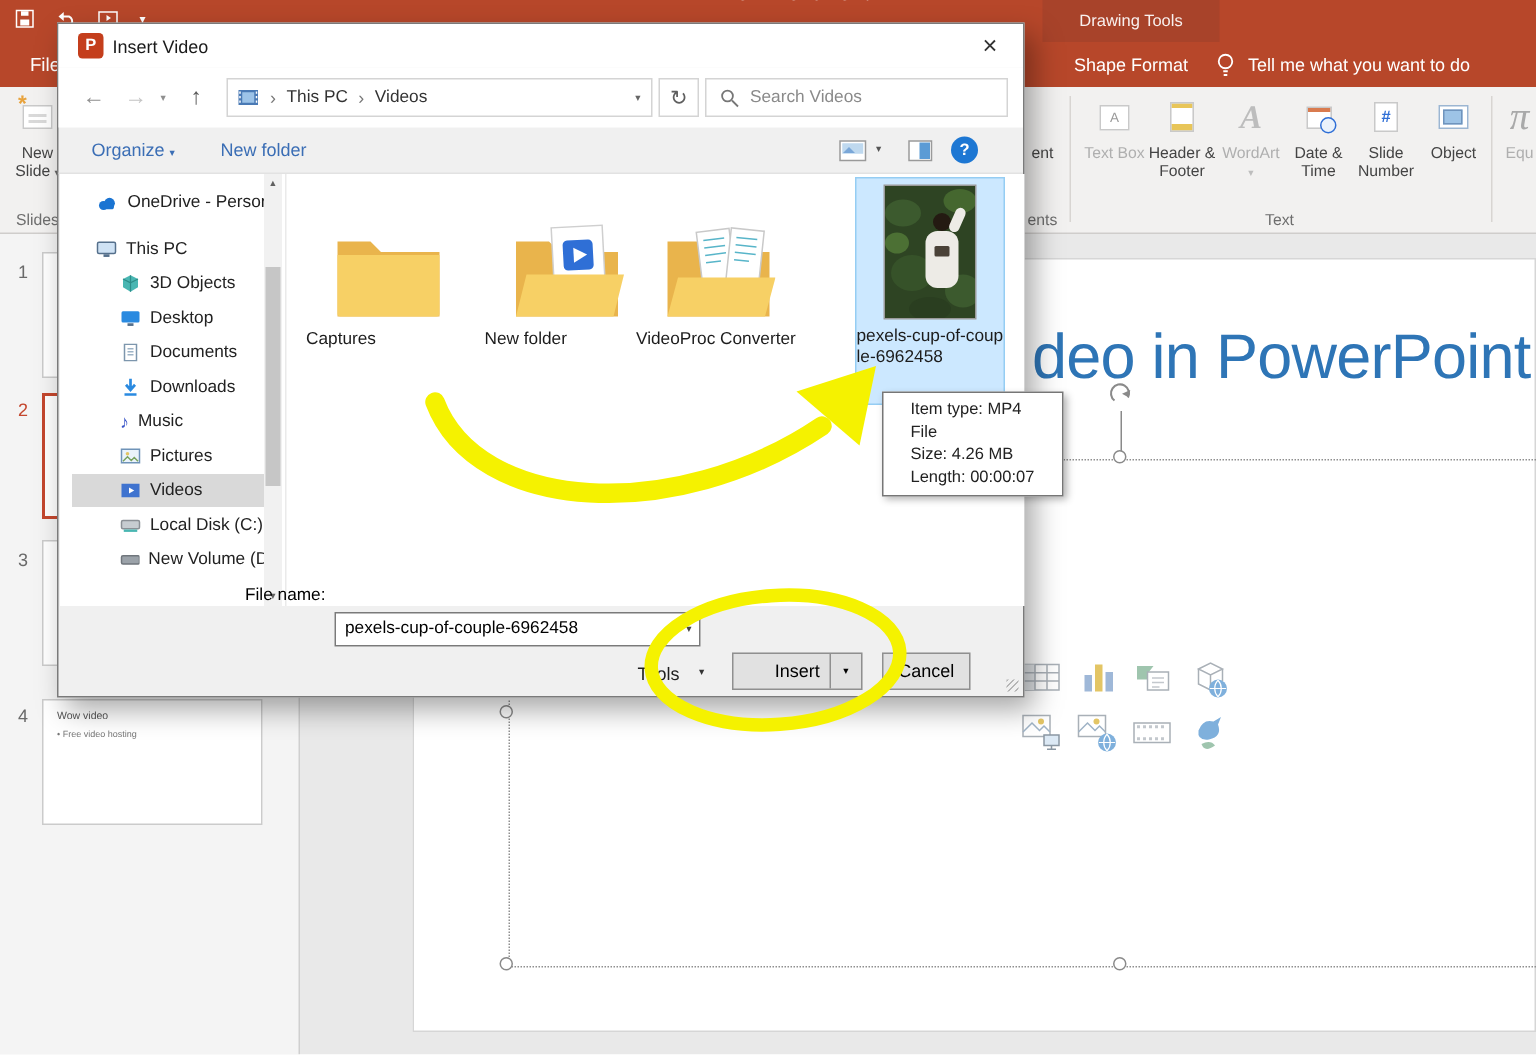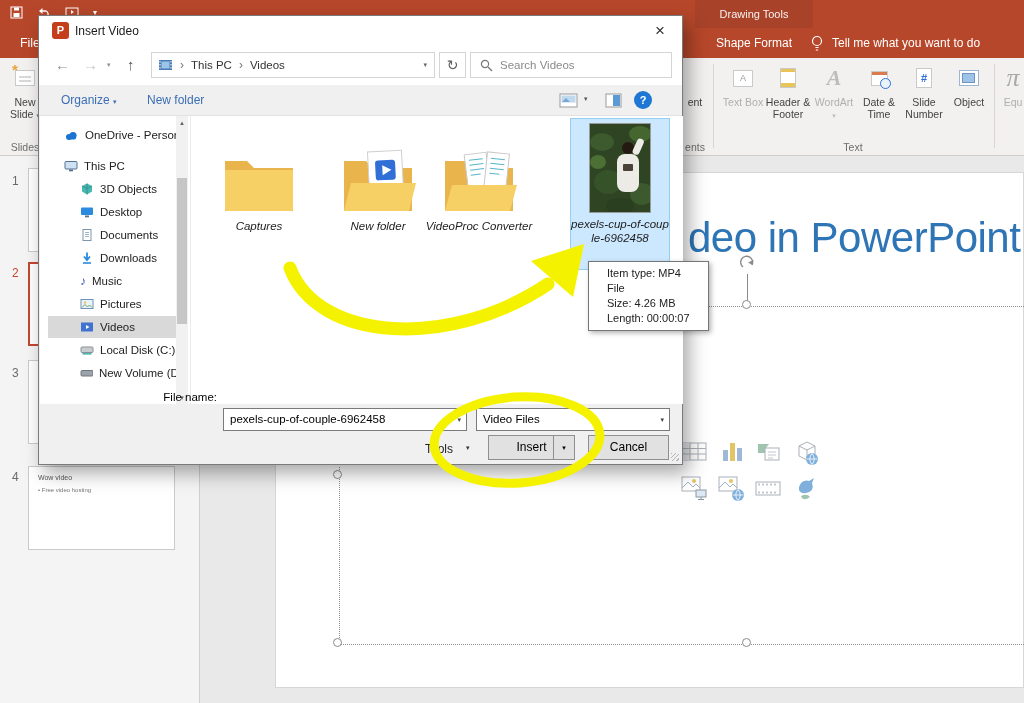--- a/index.html
+++ b/index.html
@@ -88,21 +88,21 @@
   .cmdbar{position:absolute;left:0;top:69px;width:100%;height:31px;border-bottom:1px solid #E2E2E2;}
   .blue{color:#3B6EB5;font-size:12px;}
   .dlg-body{position:absolute;left:1px;top:100px;width:643px;height:288px;background:#fff;}
   .siderow{position:absolute;height:22px;display:flex;align-items:center;gap:6px;font-size:11.5px;color:#222;
            width:134px;cursor:default;white-space:nowrap;overflow:hidden;}
   .siderow.sel{background:#D9D9D9;}
   .sbar{position:absolute;left:136px;top:0;width:12px;height:288px;background:#F1F1F1;}
   .sbar .ar{position:absolute;left:0;width:12px;height:13px;color:#606060;font-size:7px;text-align:center;line-height:13px;}
   .sbar .thumb{position:absolute;left:1px;width:10px;background:#C6C6C6;}
   .vsep{position:absolute;left:150px;top:0;width:1px;height:288px;background:#EAEAEA;}
-  .fitem{position:absolute;top:3px;width:110px;height:150px;text-align:center;cursor:default;font-style:italic;}
+  .fitem{position:absolute;top:3px;width:110px;height:150px;text-align:left;cursor:default;}
   .fitem .ficon{height:96px;display:flex;align-items:flex-end;justify-content:center;}
   .fitem .flbl{margin-top:4px;font-size:11.5px;line-height:14px;color:#1c1c1c;word-break:break-all;}
   .fitem.sel{background:#CCE8FF;border:1px solid #95CDF3;}
   .fnrow-lbl{position:absolute;left:96px;top:375px;width:82px;text-align:right;font-size:11.5px;color:#000;}
   .combo{position:absolute;height:23px;background:#fff;border:1px solid #7A7A7A;font-size:11.5px;
          line-height:21px;padding-left:6px;color:#000;}
   .combo .chev{position:absolute;right:5px;top:0;font-size:7px;color:#444;line-height:21px;}
   .btn{position:absolute;height:25px;background:#E1E1E1;border:1px solid #8F8F8F;font-size:12px;
        color:#000;text-align:center;line-height:23px;cursor:default;}
   .split{position:absolute;right:0;top:0;width:21px;height:23px;border-left:1px solid #8F8F8F;
@@ -484,31 +484,27 @@
           </div>
         <div class="flbl">pexels-cup-of-couple-6962458</div>
       </div>
     </div>
 
     <div class="fnrow-lbl">File name:</div>
     <div class="combo" style="left:184px;top:392px;width:244px;">
       <span>pexels-cup-of-couple-6962458</span>
       <span class="chev">▾</span>
     </div>
-    <div class="combo" style="left:437px;top:392px;width:194px;">
-      <span>Video Files</span>
-      <span class="chev">▾</span>
-    </div>
     <span style="position:absolute;left:386px;top:426px;font-size:12px;">Tools</span>
     <span style="position:absolute;left:427px;top:428px;font-size:7px;color:#333;">▾</span>
     <div class="btn" style="left:449px;top:419px;width:87px;">
       <span style="display:inline-block;width:60px;">Insert</span>
       <span class="split">▾</span>
     </div>
-    <div class="btn" style="left:549px;top:419px;width:81px;">
+    <div class="btn" style="left:549px;top:419px;width:59px;">
       <span>Cancel</span>
     </div>
     <div class="grip"></div>
   </div>
 
   <div class="tip">
     <div>Item type: MP4 File</div>
     <div>Size: 4.26 MB</div>
     <div>Length: 00:00:07</div>
   </div>

